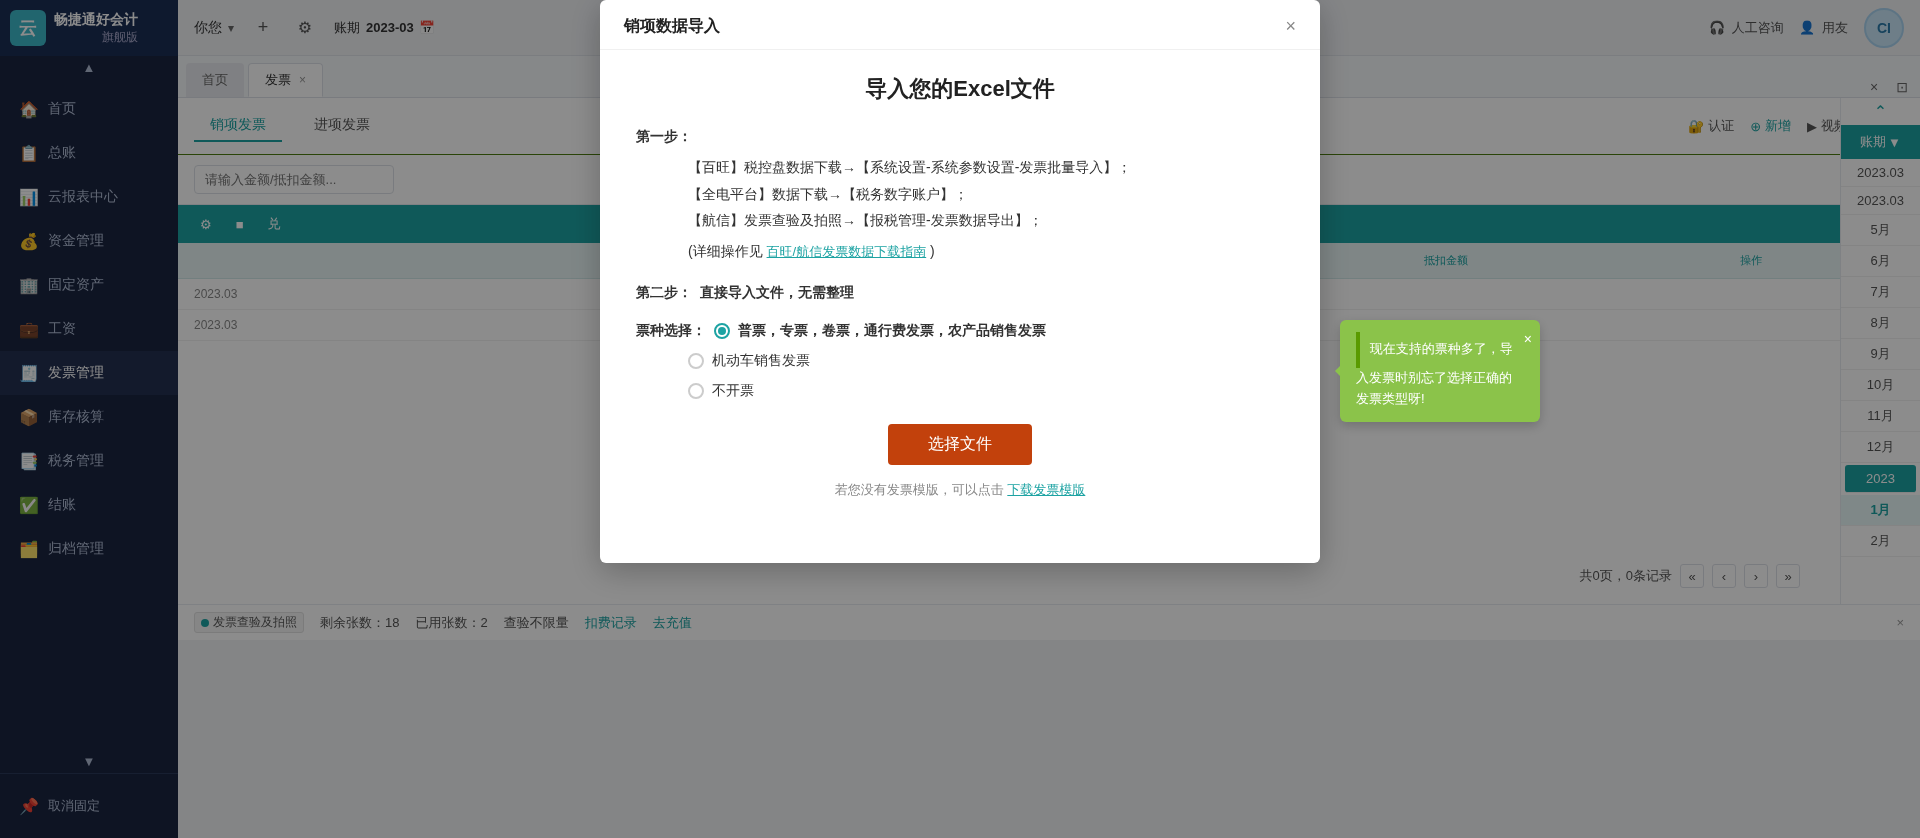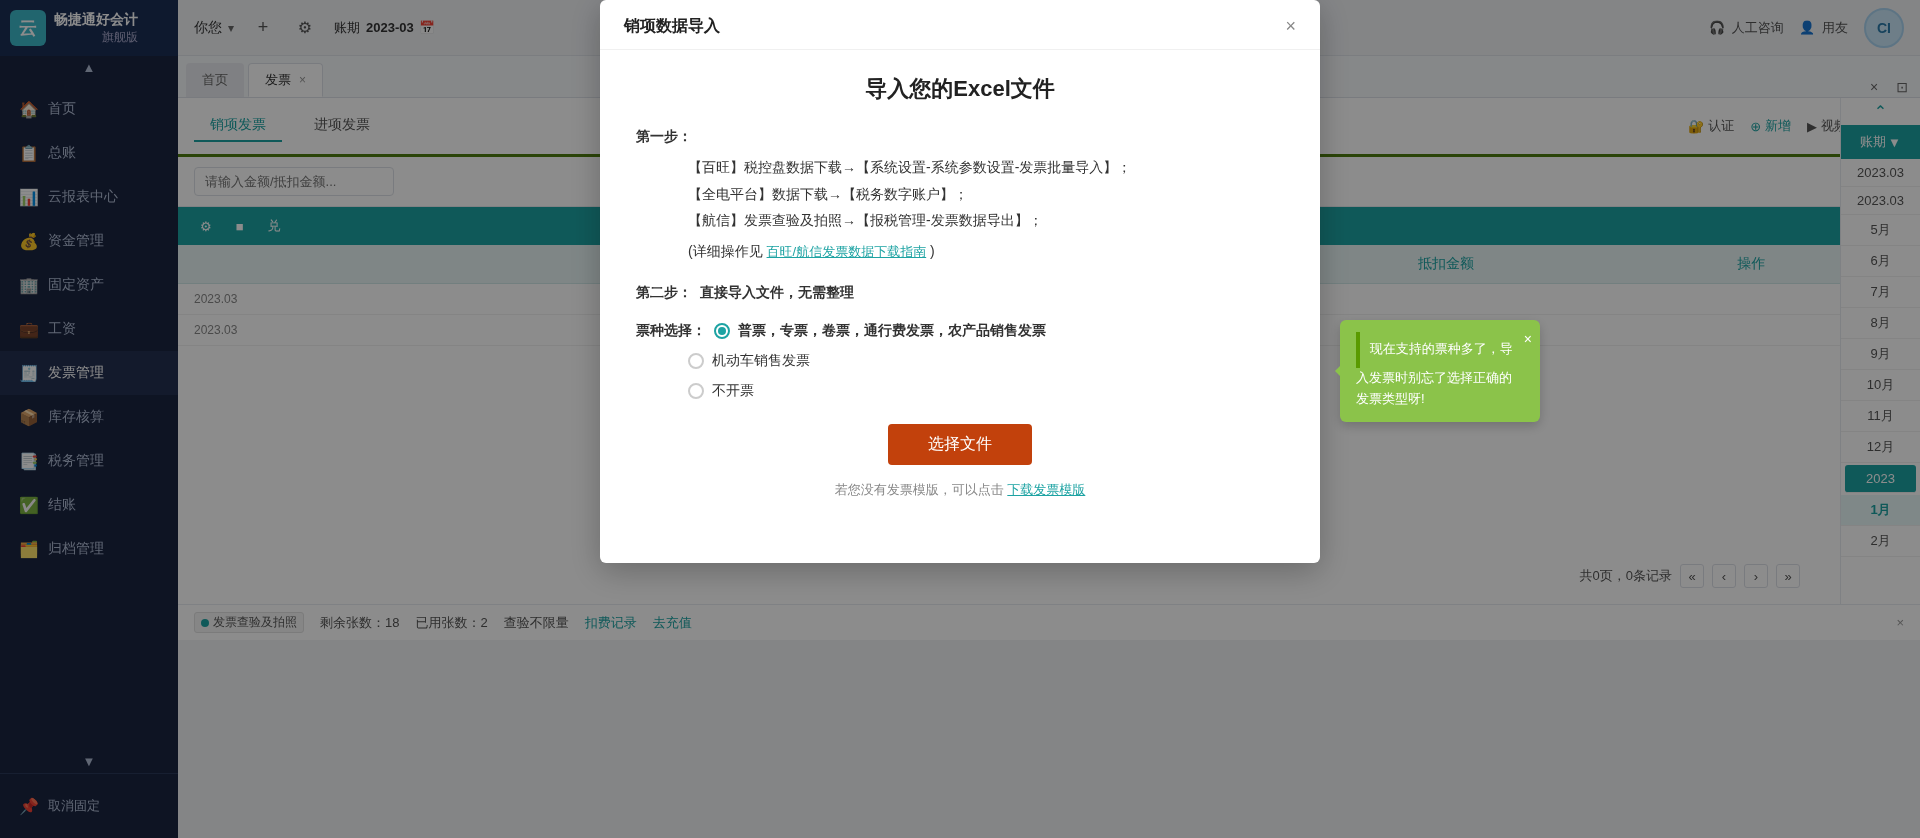--- a/index.html
+++ b/index.html
@@ -43,35 +43,35 @@
     
     .tabbar { height: 42px; background: #f5f7fa; display: flex; align-items: flex-end; padding: 0 8px; border-bottom: 1px solid #dde1e8; flex-shrink: 0; }
     .tab { height: 34px; padding: 0 16px; display: flex; align-items: center; gap: 8px; cursor: pointer; border-radius: 4px 4px 0 0; font-size: 13px; color: #666; background: #e8eaef; margin-right: 4px; }
     .tab.active { background: white; color: #333; font-weight: 500; border: 1px solid #dde1e8; border-bottom: 1px solid white; }
     .tab-close { color: #999; font-size: 12px; cursor: pointer; }
 
     
     .content-area { flex: 1; background: #f5f7fa; overflow: hidden; position: relative; display: flex; flex-direction: column; }
 
     
-    .invoice-toolbar { background: white; padding: 12px 16px; display: flex; align-items: center; gap: 16px; border-bottom: 3px solid #4d7c0f; flex-shrink: 0; }
+    .invoice-toolbar { background: white; padding: 12px 16px; display: flex; align-items: center; gap: 16px; border-bottom: 1px solid #4d7c0f; flex-shrink: 0; }
     .invoice-tab-btn { padding: 6px 16px; cursor: pointer; font-size: 14px; color: #555; border-bottom: 2px solid transparent; }
     .invoice-tab-btn.active { color: #1da3a3; border-bottom: 2px solid #1da3a3; font-weight: 500; }
 
     
     .filter-bar { background: white; padding: 10px 16px; display: flex; align-items: center; gap: 12px; border-bottom: 1px solid #e8ecf0; flex-shrink: 0; }
     .filter-input { border: 1px solid #dde1e8; border-radius: 4px; padding: 6px 10px; font-size: 13px; color: #999; width: 200px; outline: none; }
 
     
     .action-bar { background: #1da3a3; padding: 8px 16px; display: flex; align-items: center; gap: 12px; flex-shrink: 0; }
     .action-btn { display: flex; align-items: center; gap: 4px; cursor: pointer; color: white; font-size: 13px; padding: 2px 6px; }
 
     
     .table-header { background: #e8f5f5; padding: 10px 16px; display: flex; align-items: center; gap: 0; flex-shrink: 0; border-bottom: 1px solid #d0e8e8; }
-    .th { font-size: 14px; color: #333; font-weight: 500; flex: 1; text-align: center; }
+    .th { font-size: 11px; color: #333; font-weight: 500; flex: 1; text-align: center; }
     .th.deduct { color: #1da3a3; }
     .th.op { color: #1da3a3; }
 
     
     .right-panel { position: absolute; right: 0; top: 0; width: 80px; background: white; height: 100%; border-left: 1px solid #e8ecf0; display: flex; flex-direction: column; align-items: stretch; }
     .period-btn { background: #1da3a3; color: white; font-size: 13px; padding: 8px 4px; text-align: center; cursor: pointer; display: flex; align-items: center; justify-content: center; gap: 2px; }
     .period-item { padding: 6px 8px; text-align: center; font-size: 13px; color: #555; cursor: pointer; border-bottom: 1px solid #f0f0f0; }
     .period-item.highlight { color: #1da3a3; font-weight: bold; background: #e8f7f7; }
     .period-item.current { background: #1da3a3; color: white; border-radius: 3px; margin: 2px 4px; }
     .up-arrow { text-align: center; padding: 4px; color: #1da3a3; cursor: pointer; font-size: 16px; }

